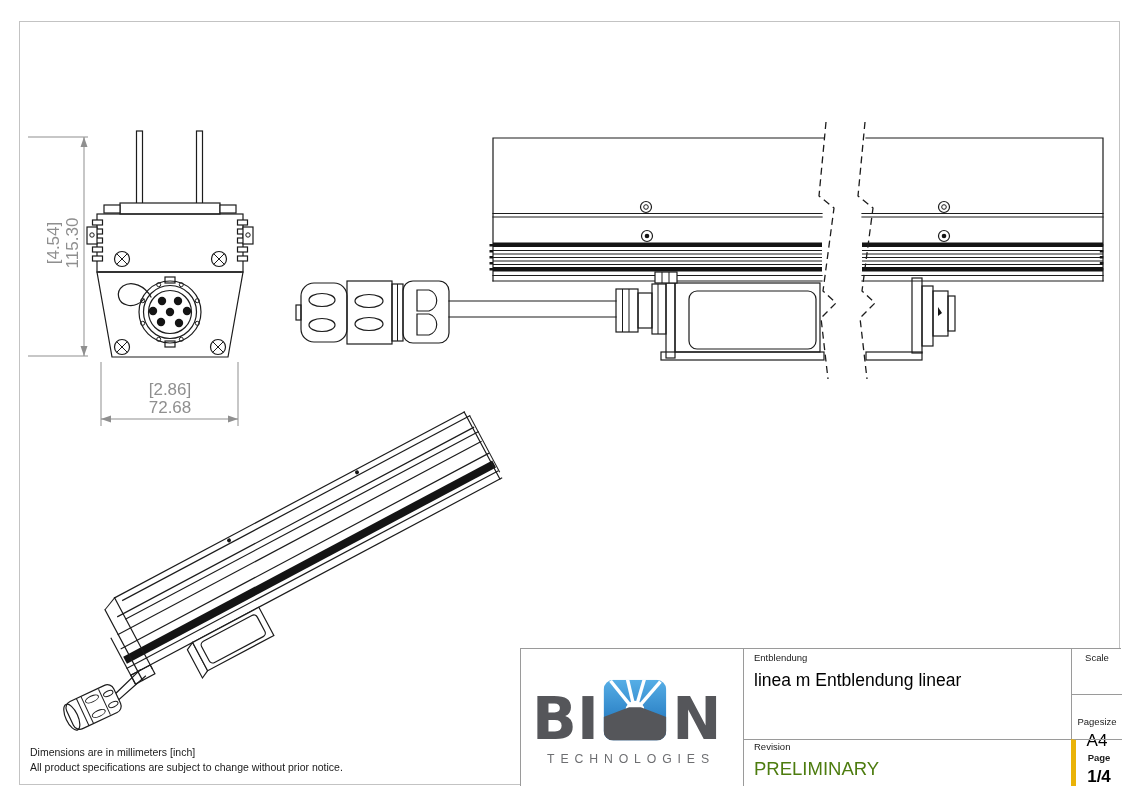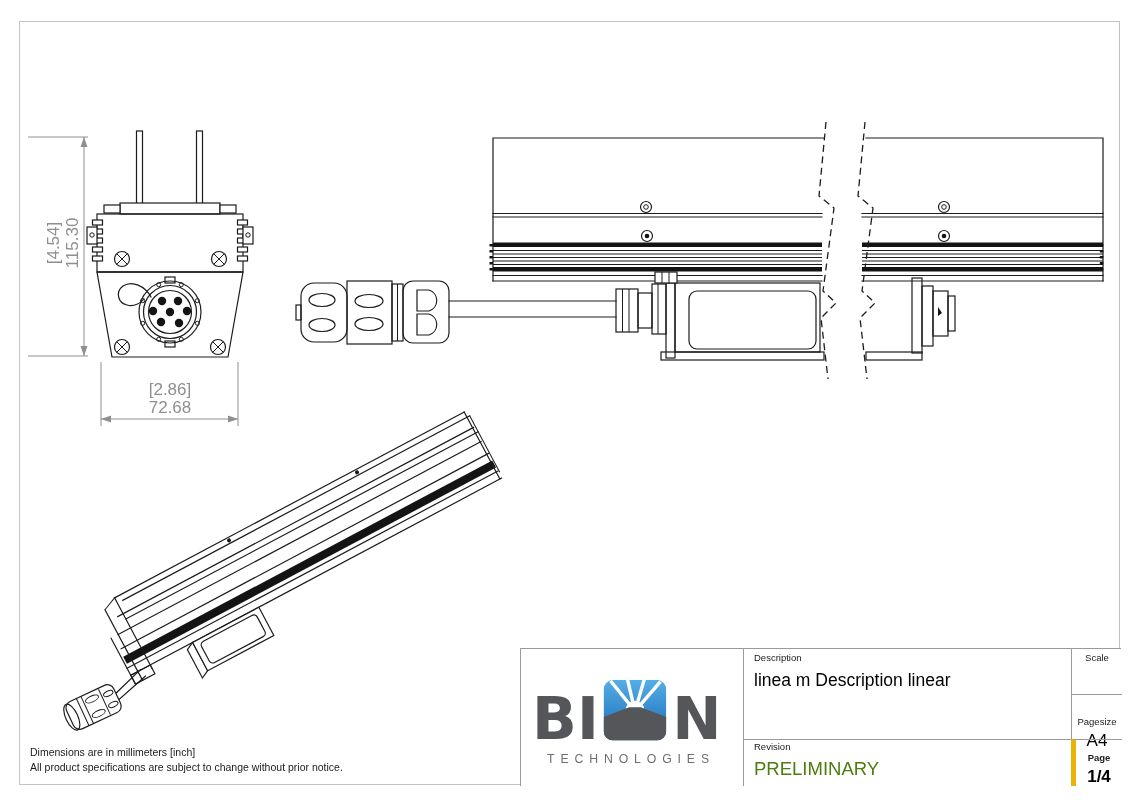--- a/index.html
+++ b/index.html
@@ -309,22 +309,22 @@
           </g>
           <circle cx="102" cy="45" r="9.5" fill="#ffffff"></circle>
           <polygon points="70,52 96,42 108,42 134,52 134,76 70,76" fill="#55565a"></polygon>
         </g>
         <text x="140" y="74" font-family="DejaVu Sans, sans-serif" font-weight="bold" font-size="60" fill="#55565a">N</text>
         <text x="98" y="99" text-anchor="middle" font-family="Liberation Sans, sans-serif" font-size="12.5" letter-spacing="6" fill="#6d6e71">TECHNOLOGIES</text>
       </svg>
     </div>
 
     <div class="cell tb-desc">
-      <div class="tb-label">Description</div>
-      <div class="tb-desc-line">linea m Description linear</div>
+      <div class="tb-label">Entblendung</div>
+      <div class="tb-desc-line">linea m Entblendung linear</div>
     </div>
 
     <div class="cell tb-rev">
       <div class="tb-label">Revision</div>
       <div class="tb-rev-value">PRELIMINARY</div>
     </div>
 
     <div class="cell tb-scale">
       <div class="tb-label">Scale</div>
       <div class="tb-small-value"></div>

